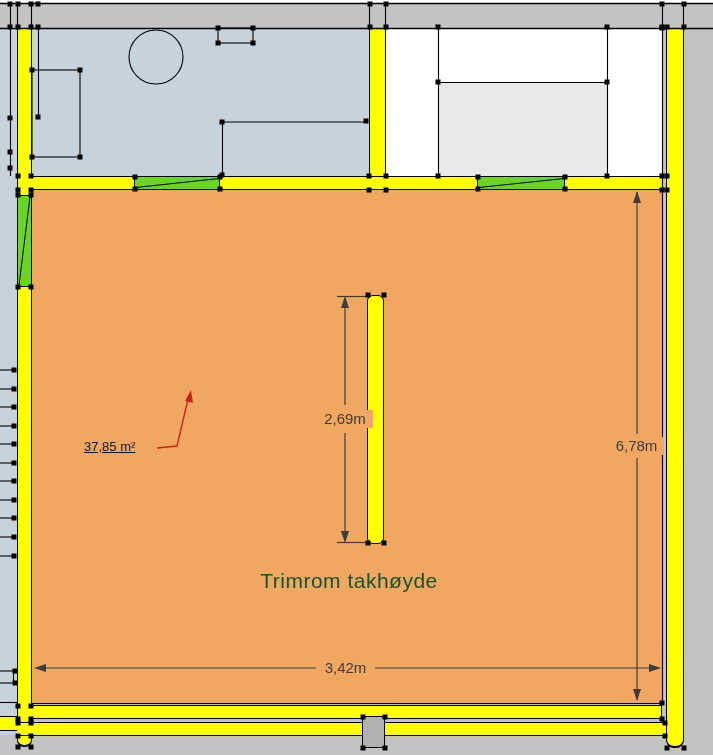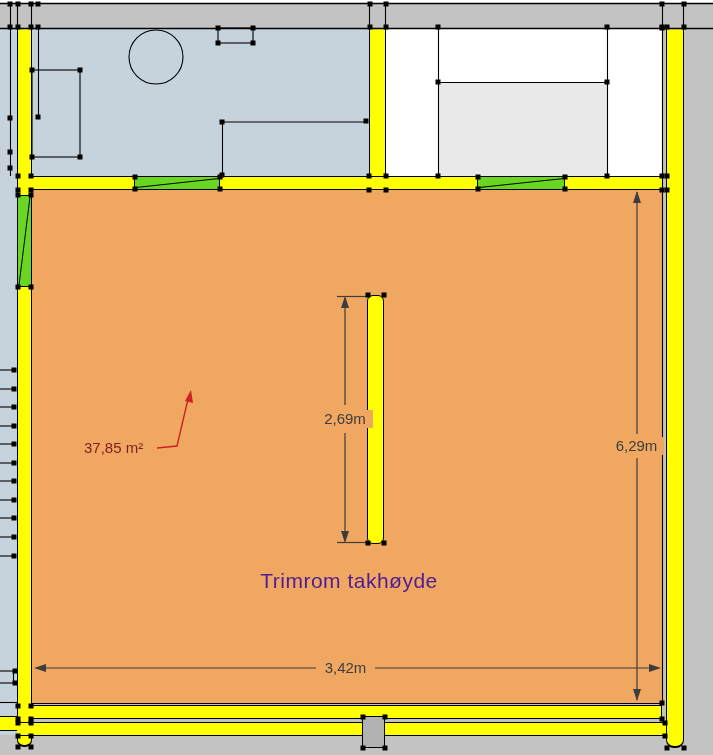--- a/index.html
+++ b/index.html
@@ -11,23 +11,23 @@
   .abs{position:absolute;}
   .room{position:absolute;}
   .wall{position:absolute;background:#ffff00;box-sizing:border-box;}
   .window{position:absolute;background:#69d623;border:1px solid #000;box-sizing:border-box;}
   .lbl{position:absolute;white-space:nowrap;}
   .dimlbl{
     font-size:15px;color:#3d3d3d;background:#f0a761;
     text-align:center;line-height:18px;height:18px;
   }
   .roomlbl{
-    font-size:21px;color:#4c1d95;text-align:center;letter-spacing:.5px;
+    font-size:21px;color:#14532d;text-align:center;letter-spacing:.5px;
   }
-  .arealbl{font-size:15px;color:#7f1d1d;}
+  .arealbl{font-size:13px;color:#0f172a;text-decoration:underline;}
   svg{position:absolute;left:0;top:0;}
 </style>
 </head>
 <body>
 
 <div id="plan">
 
   <div class="abs" style="left:0;top:0;width:713px;height:3px;background:#fff;"></div>
 
   <div class="room" style="left:0;top:28px;width:17px;height:707px;background:#c6d3dd;"></div>
@@ -225,17 +225,17 @@
         <rect x="11.5" y="460.5" width="5" height="5"></rect>
         <rect x="11.5" y="478.5" width="5" height="5"></rect>
         <rect x="11.5" y="497.5" width="5" height="5"></rect>
         <rect x="11.5" y="515.5" width="5" height="5"></rect>
         <rect x="11.5" y="534.5" width="5" height="5"></rect>
         <rect x="11.5" y="553.5" width="5" height="5"></rect>
       </g>
   </svg>
 
   <div class="lbl dimlbl" style="left:317px;top:410px;width:56px;">2,69m</div>
-  <div class="lbl dimlbl" style="left:609px;top:437px;width:55px;">6,29m</div>
+  <div class="lbl dimlbl" style="left:609px;top:437px;width:55px;">6,78m</div>
   <div class="lbl dimlbl" style="left:318px;top:659px;width:55px;">3,42m</div>
   <div class="lbl arealbl" style="left:84px;top:439px;">37,85 m²</div>
   <div class="lbl roomlbl" style="left:229px;top:569px;width:240px;">Trimrom takhøyde</div>
 </div>
 
 </body></html>

